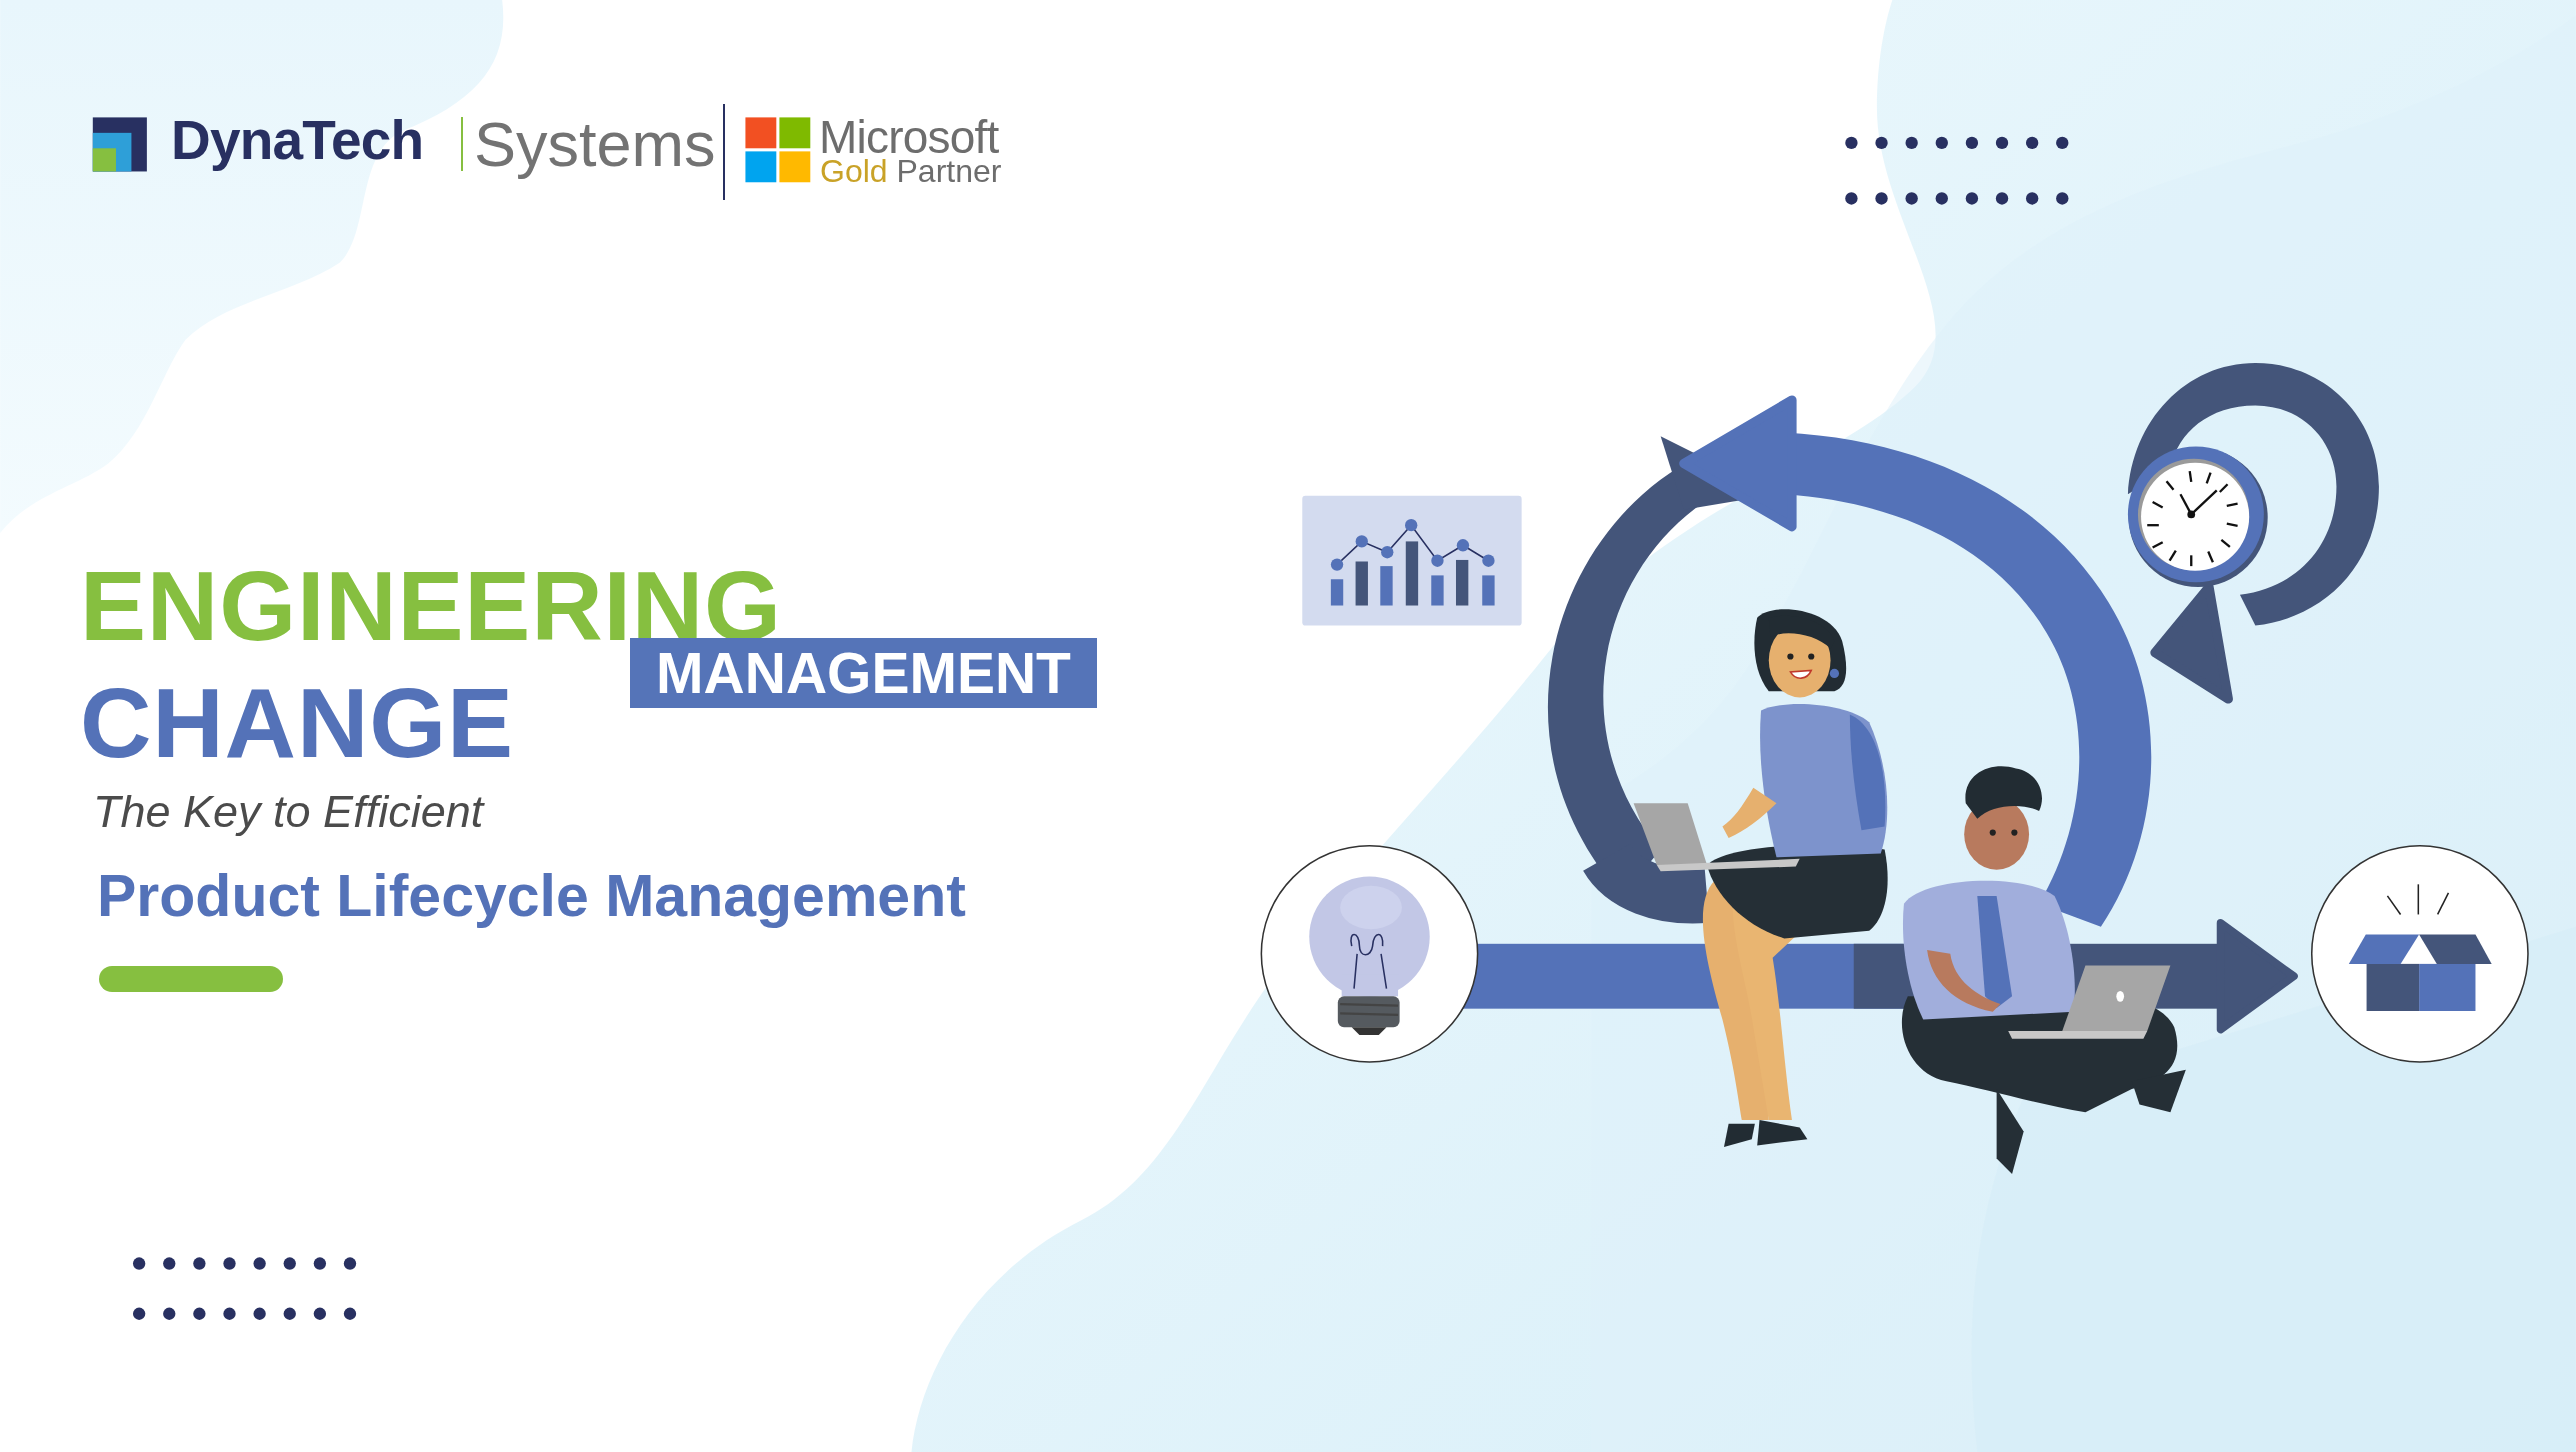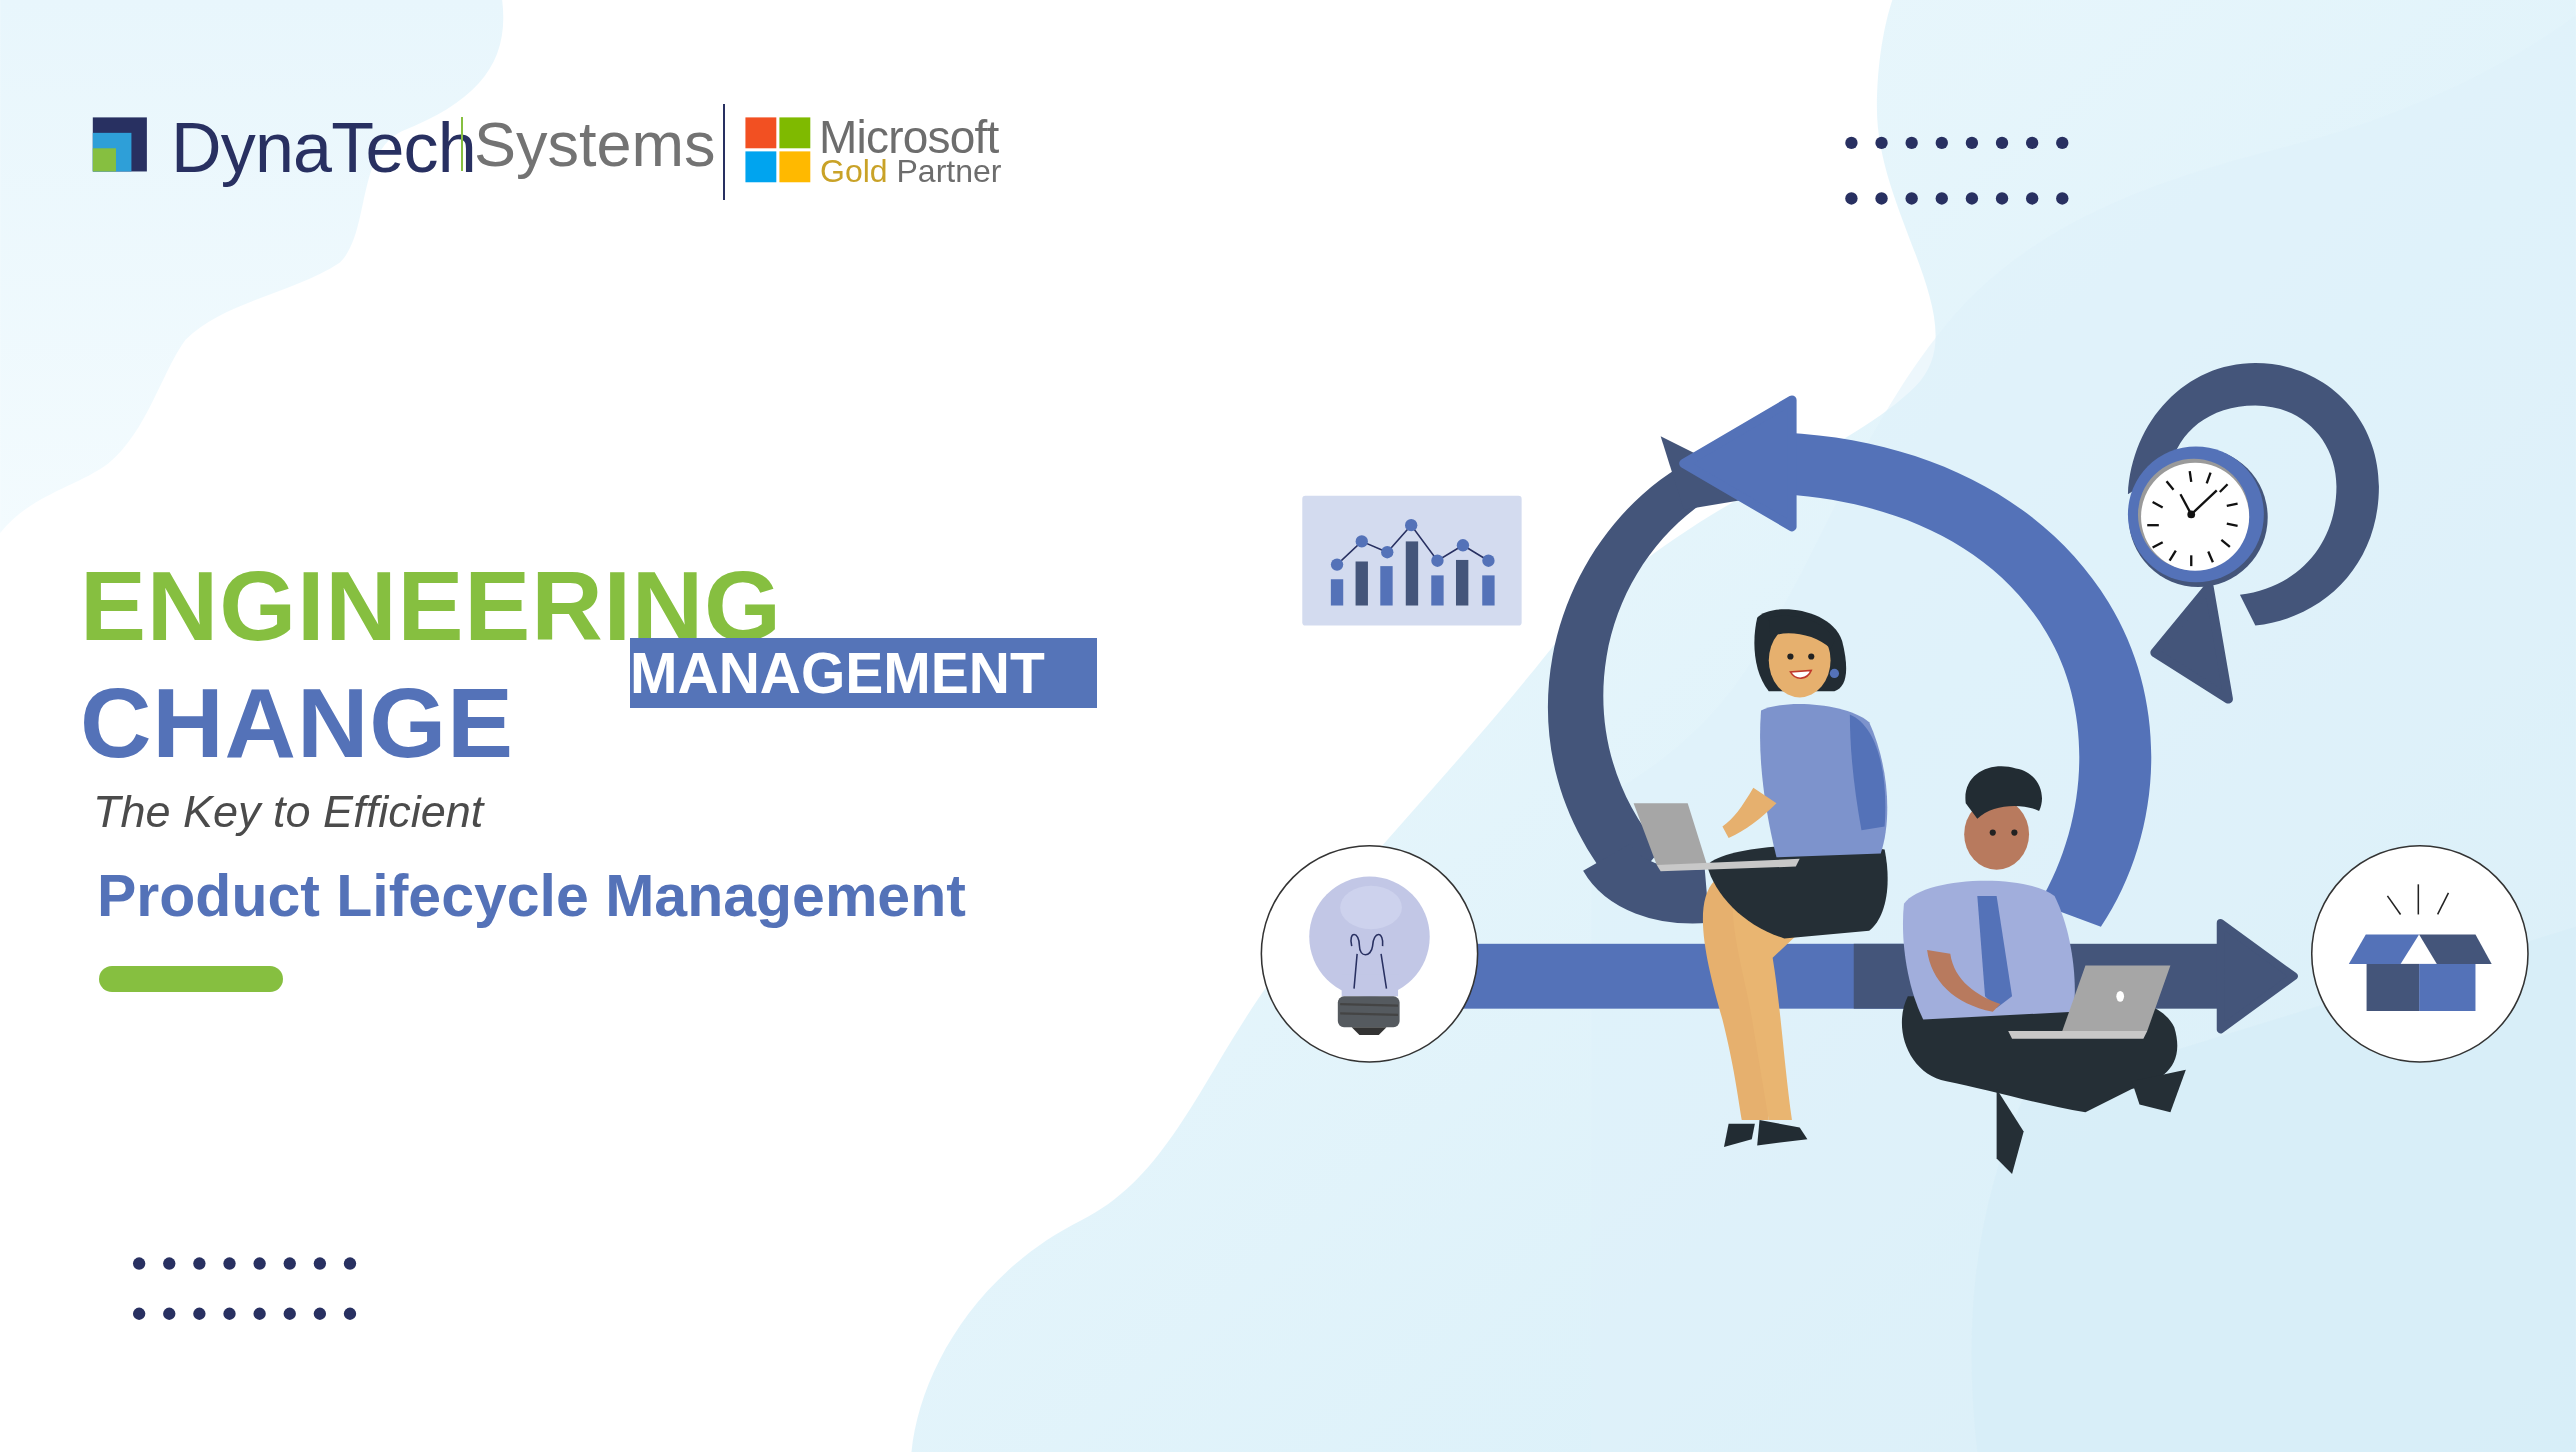--- a/index.html
+++ b/index.html
@@ -1,28 +1,28 @@
 <!DOCTYPE html>
 <html style="font-size:12.4px"><head>
 <meta charset="utf-8">
 <style>
   html, body { margin:0; padding:0; }
   body { width:2576px; height:1452px; overflow:hidden; background:#ffffff; position:relative; font-family:"Liberation Sans", sans-serif; }
   .bg { position:absolute; left:0; top:0; width:2576px; height:1452px; }
   .abs { position:absolute; white-space:nowrap; }
-  .logo-dynatech { left:171px; top:108px; font-size:70px; font-weight:normal; color:#283061; letter-spacing:-0.8px; }
+  .logo-dynatech { left:171px; top:108px; font-size:55px; font-weight:bold; color:#283061; letter-spacing:-0.8px; }
   .logo-sep { left:461px; top:117px; width:2.3px; height:54px; background:#86bf40; }
   .logo-systems { left:474px; top:108px; font-size:63px; color:#737373; font-weight:normal; }
   .partner-divider { left:723px; top:104px; width:2.3px; height:96px; background:#283061; }
   .ms-text { left:819px; top:110px; font-size:46px; color:#6d6d6d; letter-spacing:-0.8px; }
   .ms-sub { left:820px; top:153px; font-size:32px; color:#6d6d6d; }
   .ms-sub .gold { color:#c9a227; }
   .title1 { left:80px; top:519px; font-size:99px; font-weight:bold; color:#86bf40; letter-spacing:0.8px;margin-top:30px; }
   .title2 { left:80px; top:627px; font-size:99px; font-weight:bold; color:#5472b8; letter-spacing:0.8px;margin-top:39px; }
-  .mgmt-box { left:630px; top:638px; width:467px; height:70px; background:#5574b8; color:#ffffff; font-size:57px; font-weight:bold; line-height:71px; }
+  .mgmt-box { left:630px; top:638px; width:467px; height:70px; background:#5574b8; color:#ffffff; font-size:57px; font-weight:bold; text-align:center; line-height:71px; }
   .sub1 { left:93px; top:786px; font-size:45px; color:#4b4b4b;font-style:italic; }
   .sub2 { left:97px; top:862px; font-size:59px; font-weight:bold; color:#5472b8; }
   .green-bar { left:99px; top:966px; width:184px; height:26px; background:#86bf40; border-radius:13px; }
 </style>
 </head>
 <body>
 
 <svg class="bg" viewBox="0 0 3335 1880" xmlns="http://www.w3.org/2000/svg">
   <defs>
     <linearGradient id="gRight" x1="0" y1="0" x2="1" y2="1">

